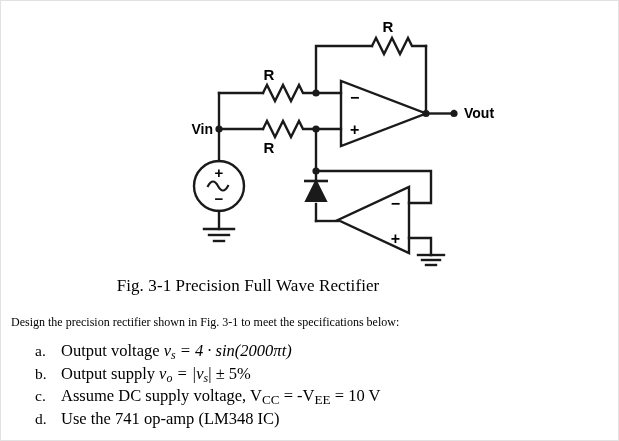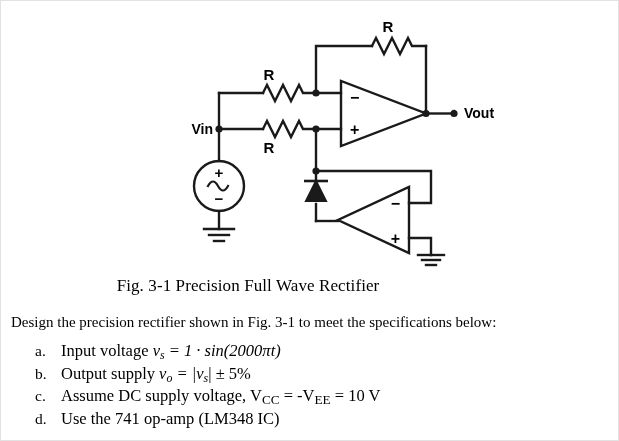--- a/index.html
+++ b/index.html
@@ -43,21 +43,21 @@
     font-size: 17px;
     line-height: 22px;
     letter-spacing: 0.1px;
   }
   .intro {
     position: absolute;
     left: 10px;
     top: 310px;
     width: 605px;
     font-family: "Liberation Serif", serif;
-    font-size: 15px;
+    font-size: 12px;
     line-height: 22px;
     white-space: nowrap;
   }
   .speclist {
     position: absolute;
     left: 34px;
     top: 340px;
     width: 570px;
   }
   .specrow {
@@ -189,21 +189,21 @@
   </div>
 
   <div class="cap">Fig. 3-1 Precision Full Wave Rectifier</div>
 
   <div class="intro">Design the precision rectifier shown in Fig. 3-1 to meet the specifications below:</div>
 
   <div class="speclist">
 
     <div class="specrow">
       <span class="marker">a.</span>
-      <span class="spectext"><span>Input voltage </span><span class="mi">v</span><span class="sub">s</span><span class="mi"> = 1 · sin(2000πt)</span></span>
+      <span class="spectext"><span>Output voltage </span><span class="mi">v</span><span class="sub">s</span><span class="mi"> = 4 · sin(2000πt)</span></span>
     </div>
 
     <div class="specrow">
       <span class="marker">b.</span>
       <span class="spectext"><span>Output supply </span><span class="mi">v</span><span class="sub">o</span><span class="mi"> = |v</span><span class="sub">s</span><span>| ± 5%</span></span>
     </div>
 
     <div class="specrow">
       <span class="marker">c.</span>
       <span class="spectext"><span>Assume DC supply voltage, V</span><span class="subr smallcap">CC</span><span> = -V</span><span class="subr smallcap">EE</span><span> = 10 V</span></span>

